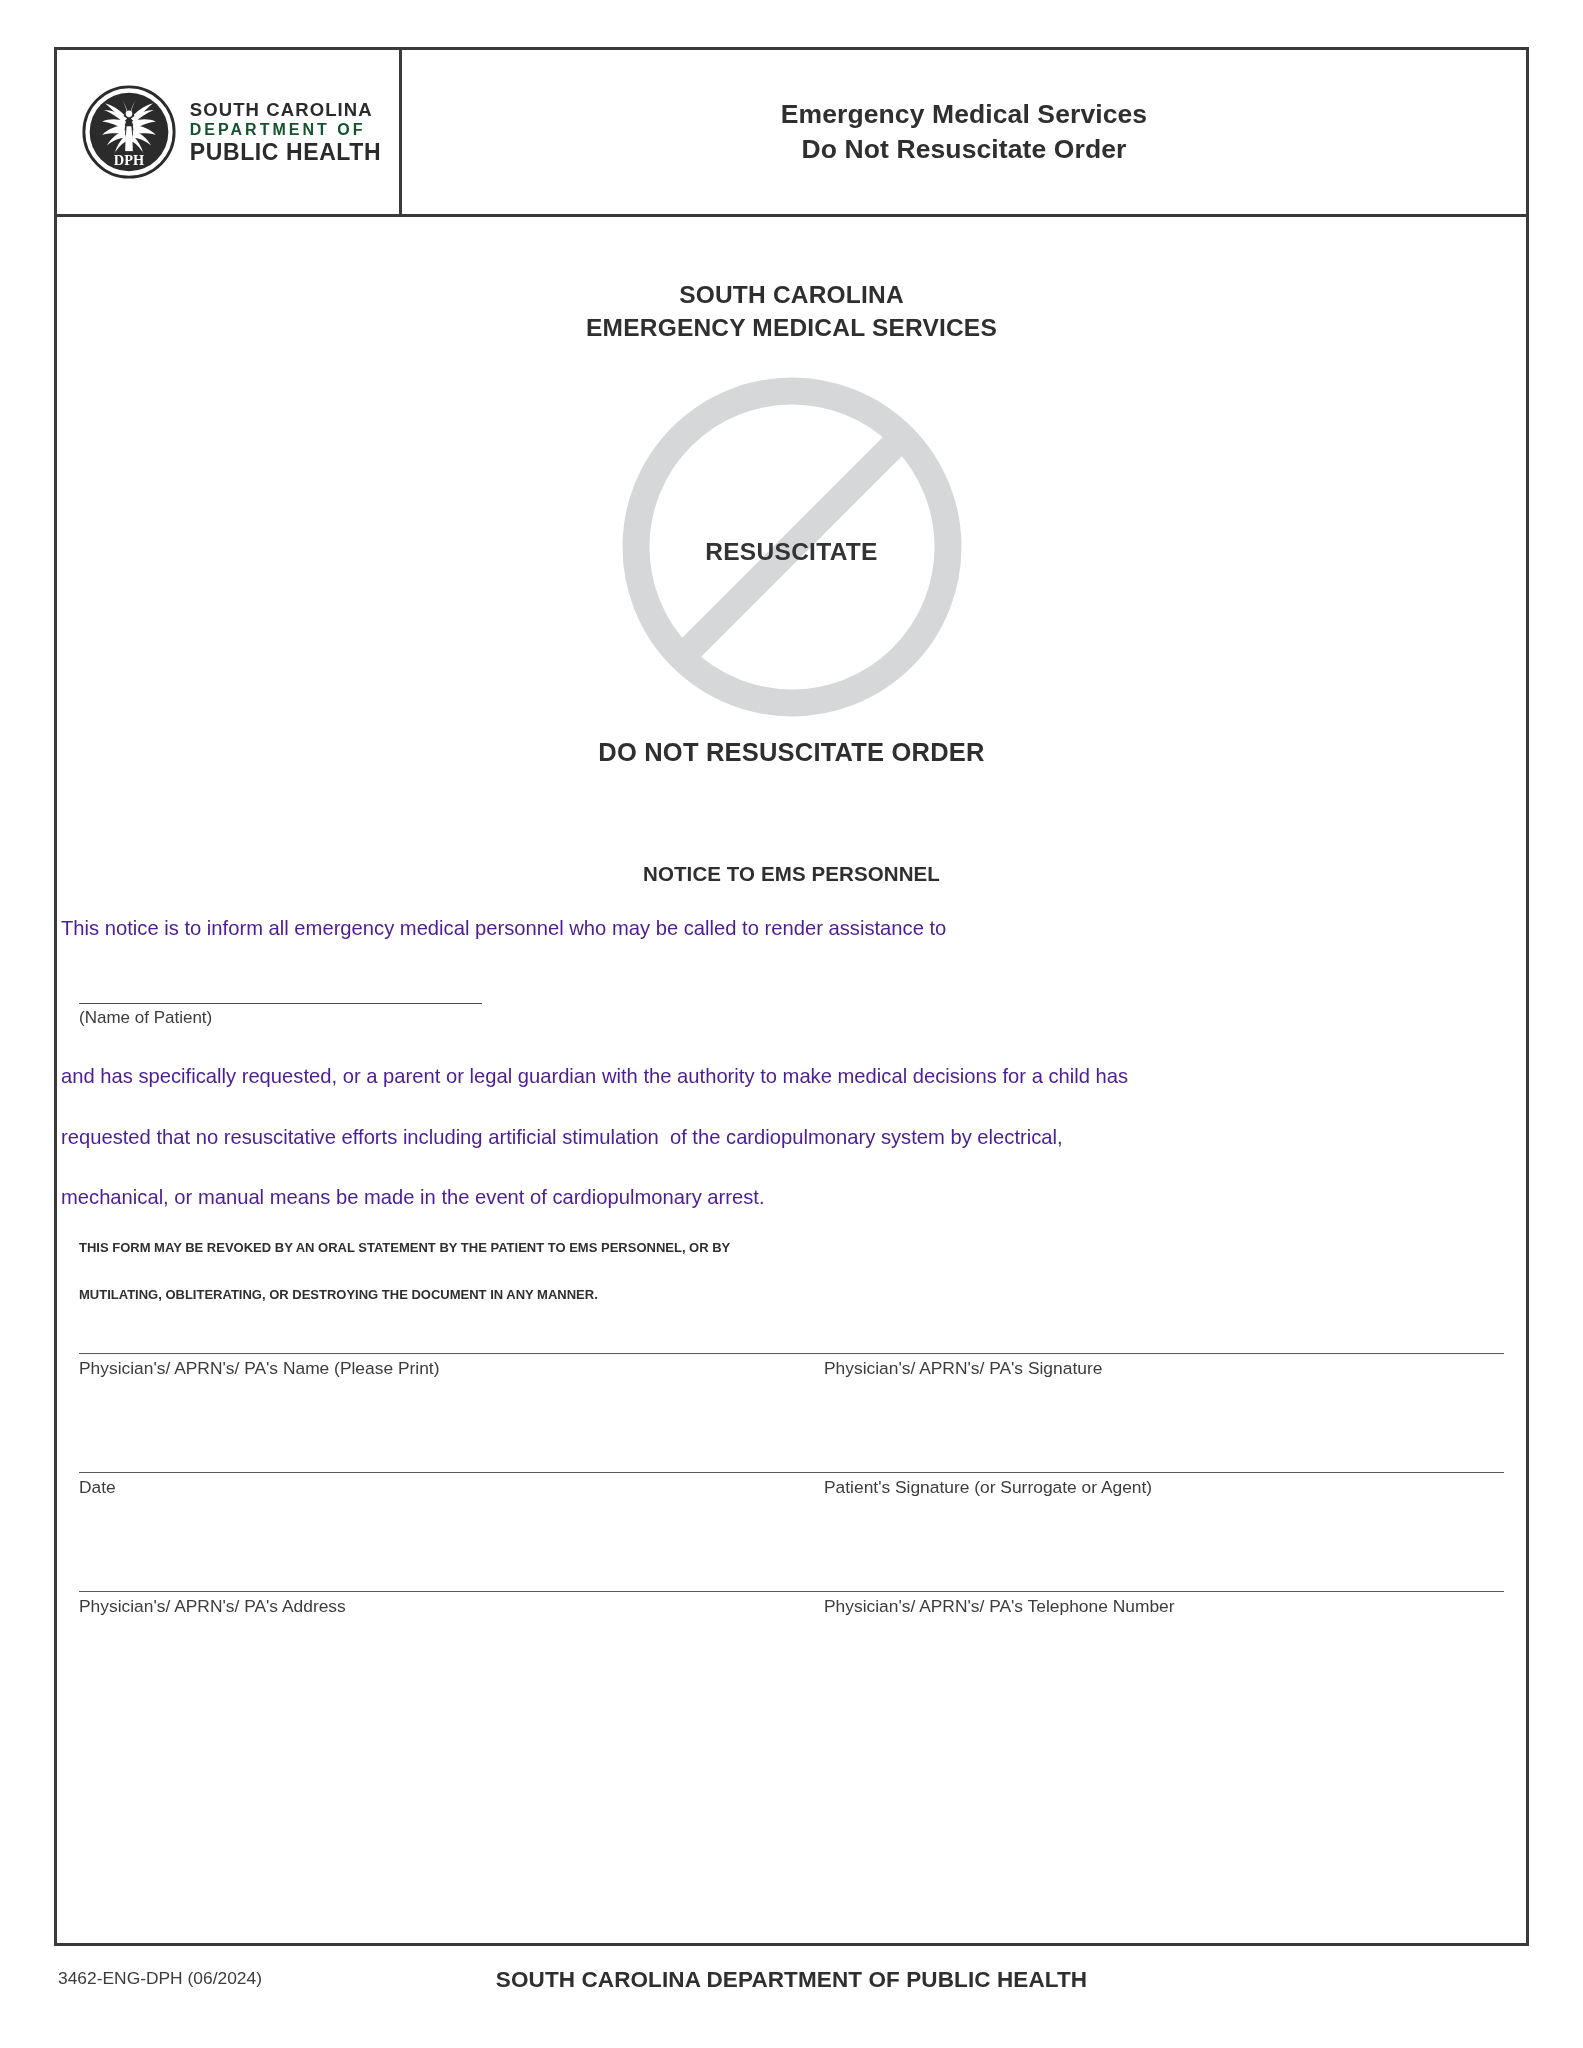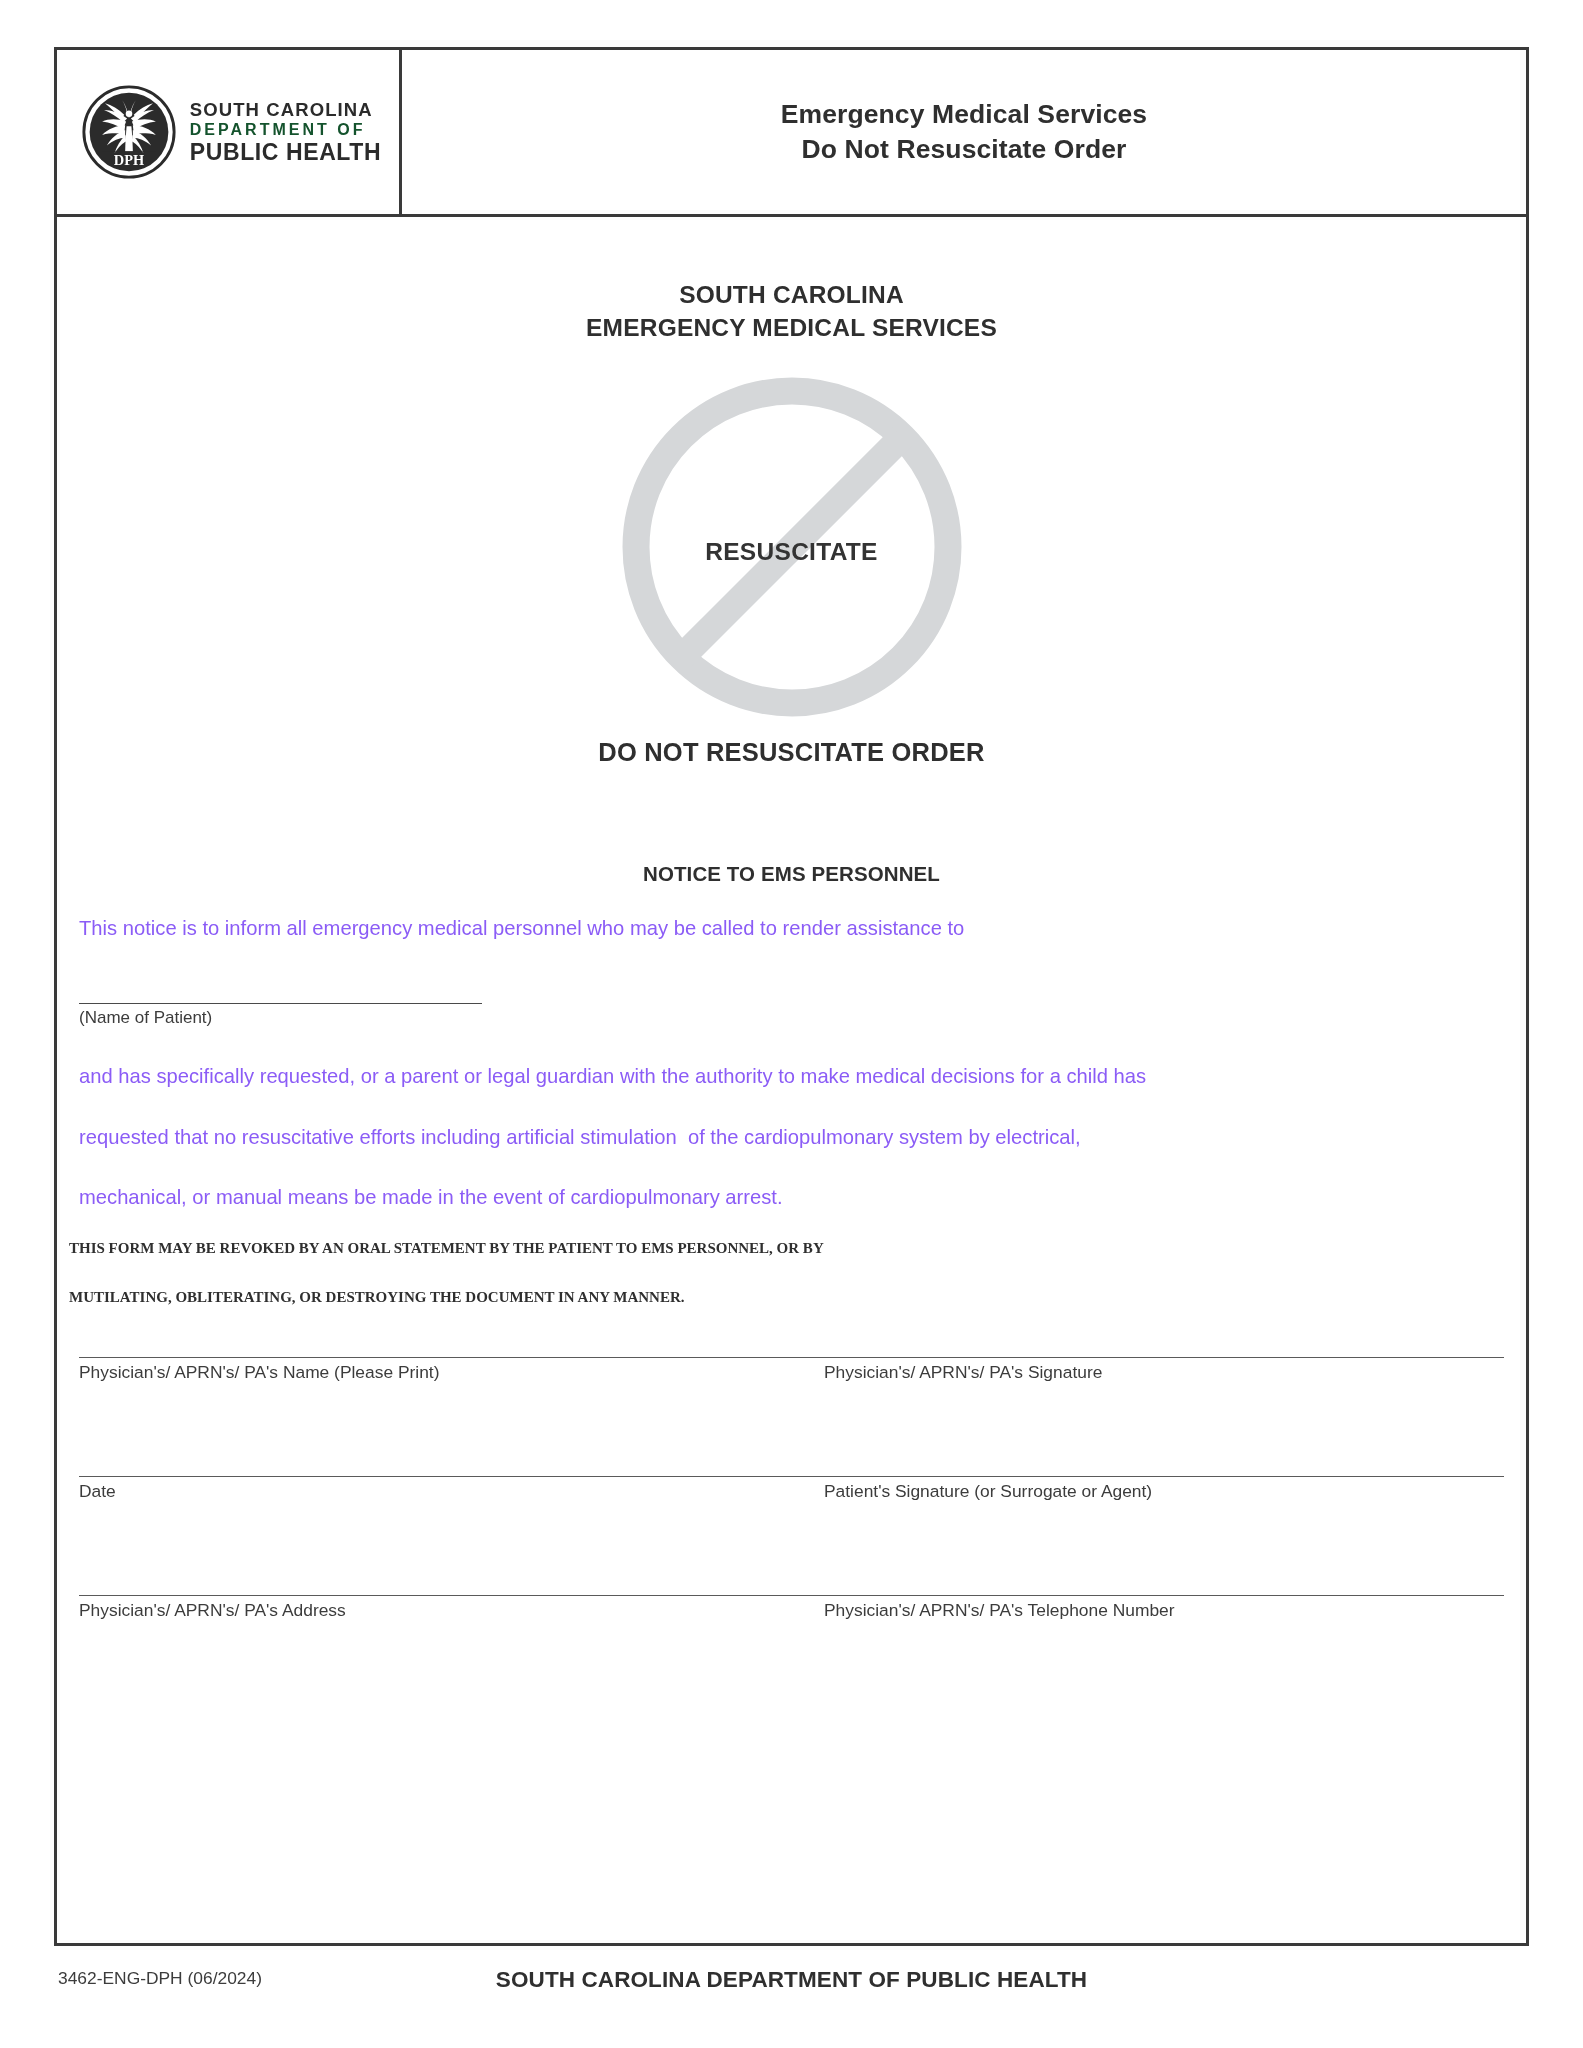--- a/index.html
+++ b/index.html
@@ -162,23 +162,23 @@
     font-size: 20.5px;
     font-weight: bold;
     color: #2f2f2f;
     letter-spacing: 0.1px;
   }
   .section-heading.notice { margin-top: 95px; }
   .section-heading.revocation { margin-top: 70px; }
 
   .body-text {
     font-size: 20.2px;
-    color: #8b5cf6;
+    color: #4c1d95;
     line-height: 1.0;
-    padding: 0 23px 0 22px;
+    padding: 0 23px 0 4px;
     letter-spacing: 0.0px;
   }
   .body-line { margin-top: 40px; white-space: pre; }
   .body-line.first { margin-top: 32px; }
 
   
   .name-line-row {
     position: relative;
     margin-top: 40px;
     height: 48px;
@@ -203,27 +203,26 @@
   .name-rest {
     display: inline-block;
     font-size: 20.2px;
     color: #3c3c3c;
     margin-left: 34px;
     vertical-align: bottom;
     white-space: pre;
   }
 
   .revocation-text {
-    font-size: 15px;
+    font-size: 13px;
     font-weight: bold;
     color: #2f2f2f;
     line-height: 1.0;
-    padding: 0 12px;
+    padding: 0 22px;
     letter-spacing: 0.0px;
-    font-family: Liberation Serif, serif;
   }
   .revocation-text .rline { margin-top: 34px; white-space: pre; }
 
   
   .sig-area {
     margin-top: 52px;
     padding: 0 22px;
   }
   .sig-block { position: relative; height: 119px; }
   .sig-rule {

